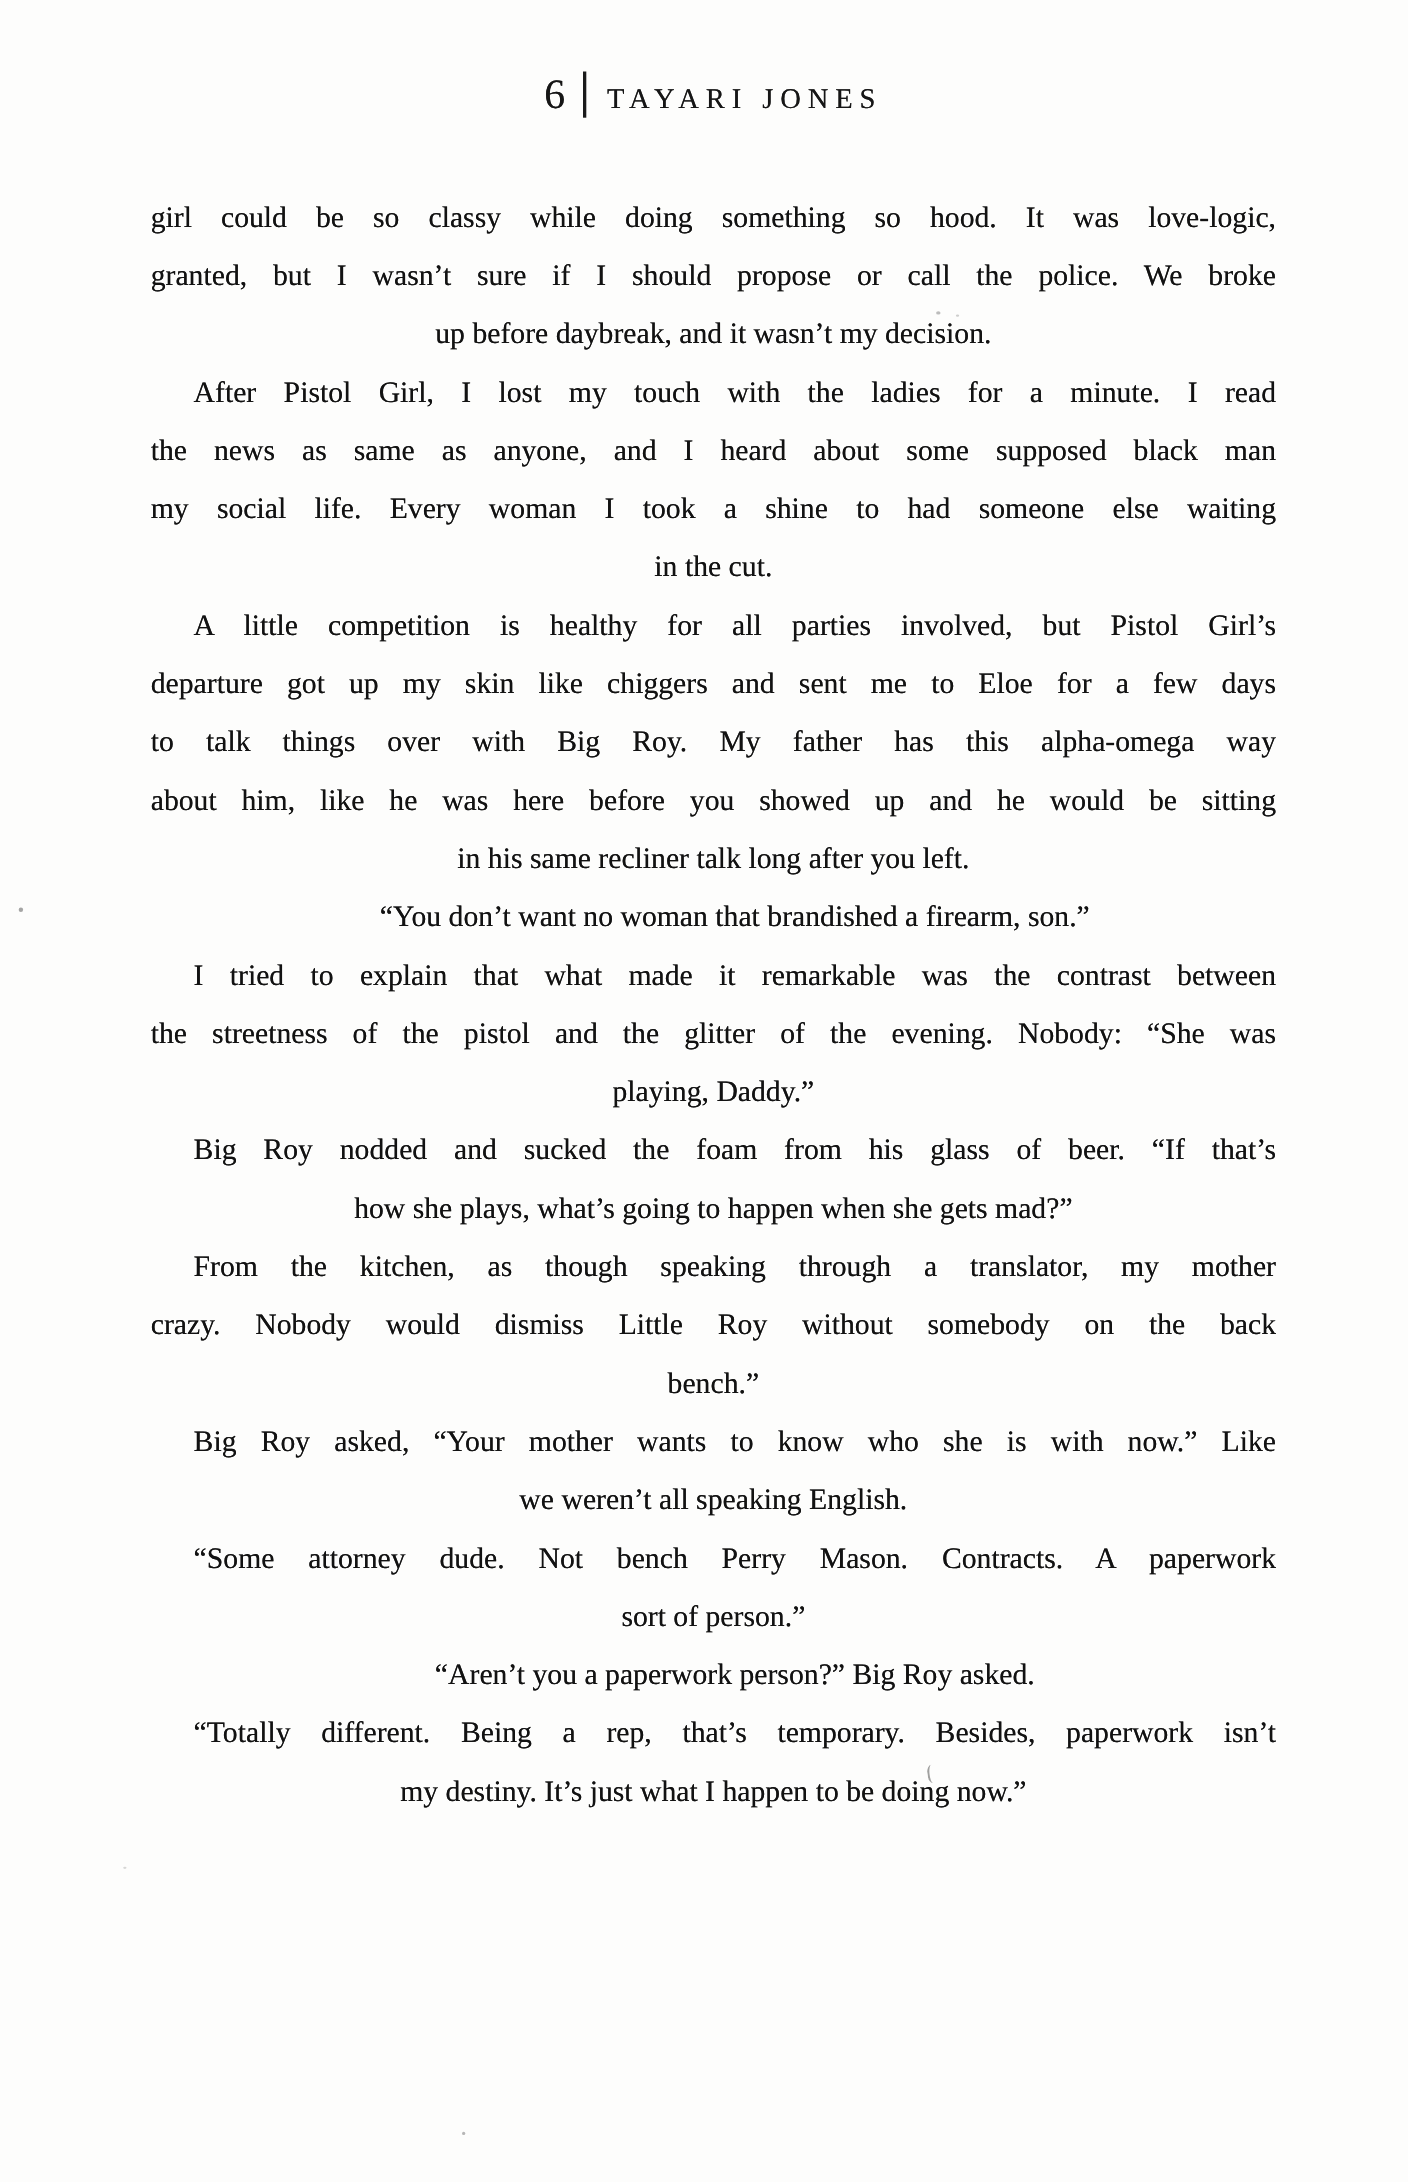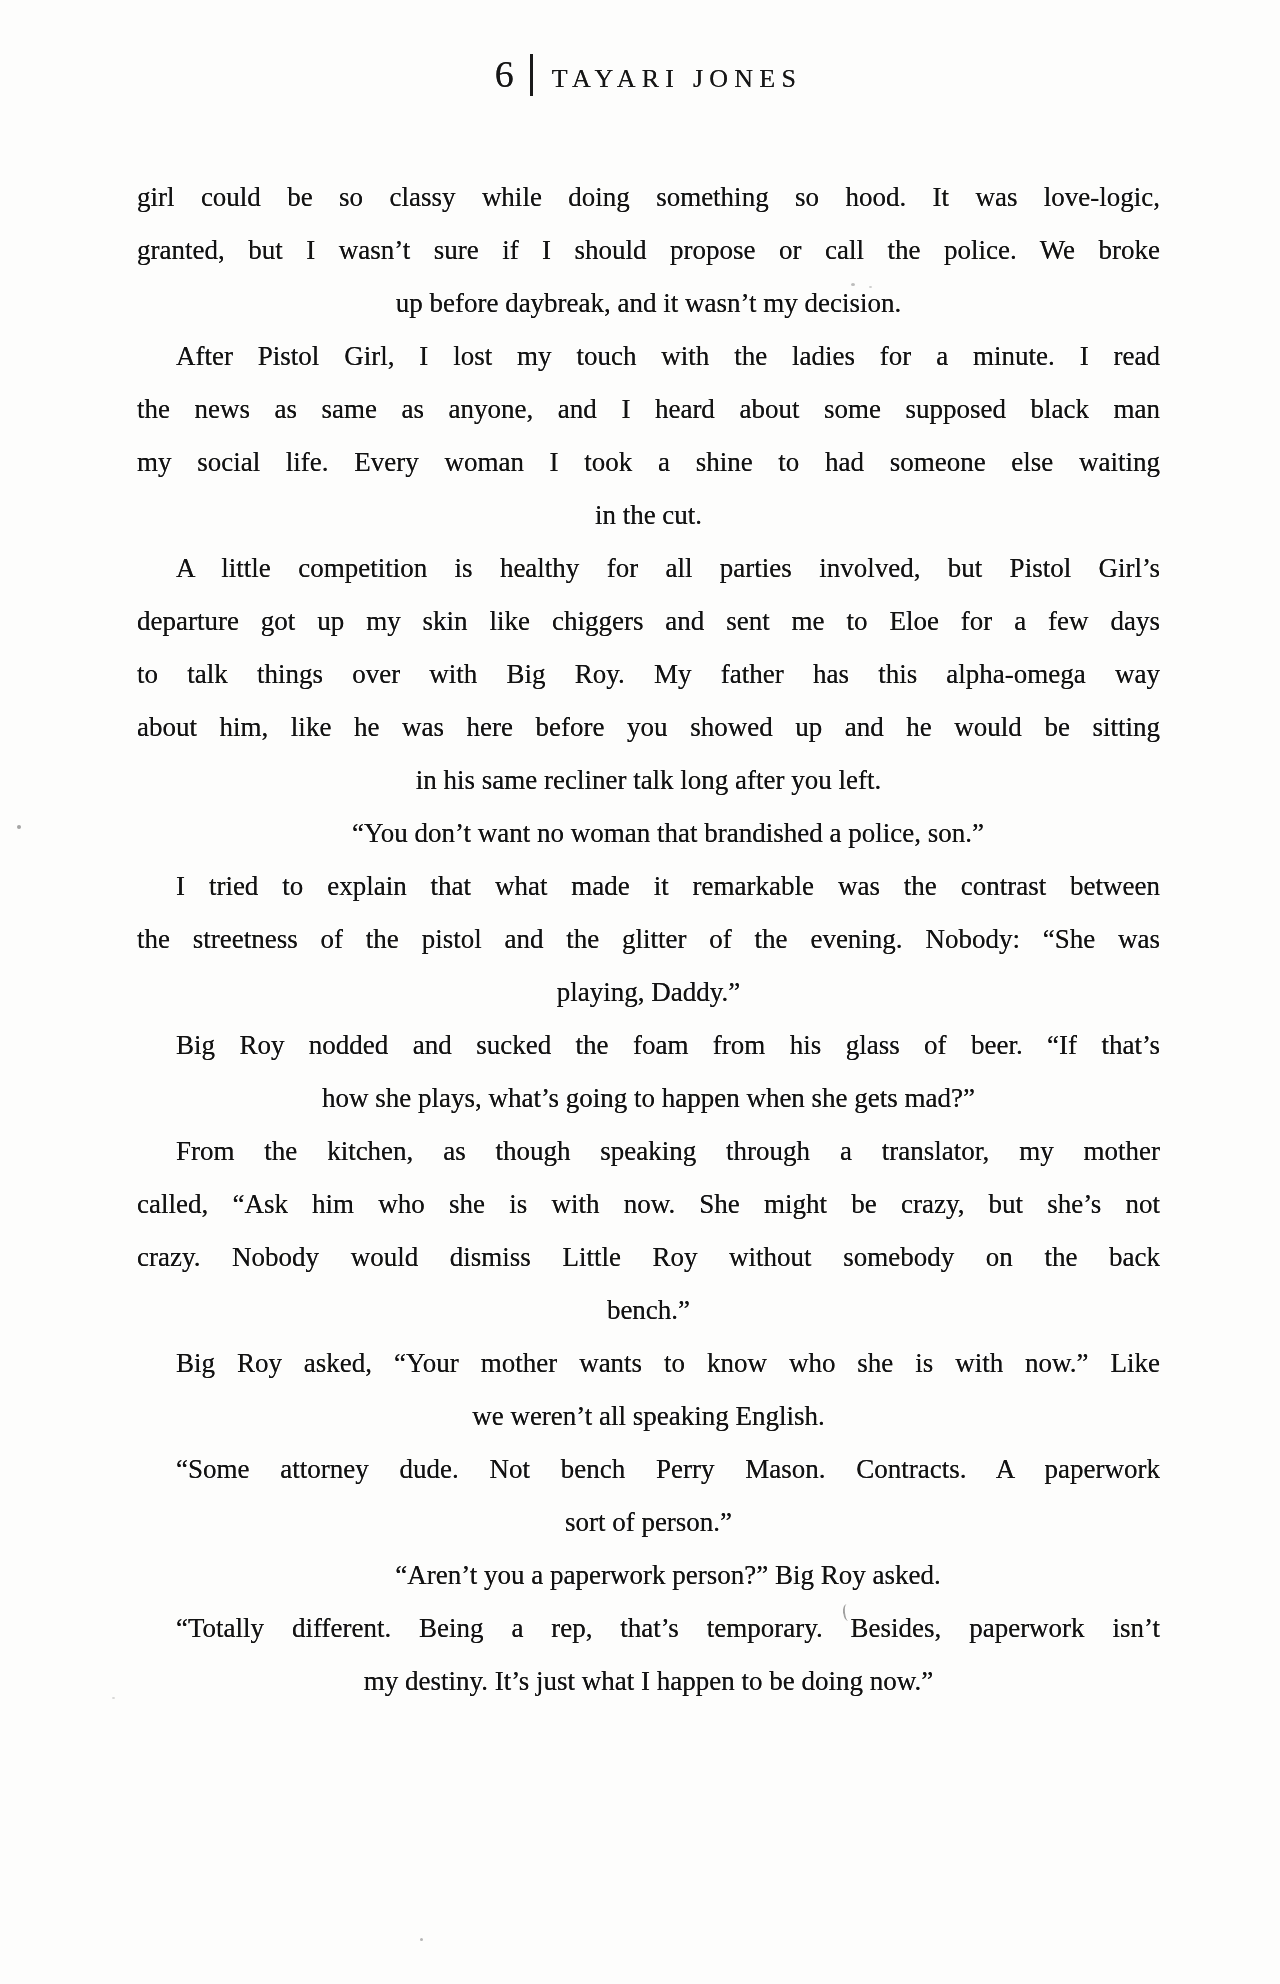--- a/index.html
+++ b/index.html
@@ -7,21 +7,21 @@
     width:1280px;height:1984px;
     background:#fdfdfc;
     font-family:"Liberation Serif","DejaVu Serif",serif;
     color:#121212;
     position:relative;
     overflow:hidden;
   }
   .sheet{position:absolute;inset:0;}
   header{
     position:absolute;
-    left:137px;width:1023px;top:52px;
+    left:137px;width:1023px;top:64px;
     text-align:center;
     white-space:nowrap;
     color:#161616;
     text-shadow:0 0 0.4px rgba(10,10,10,0.75);
   }
   .pgnum{
     font-size:38px;
     letter-spacing:1px;
     vertical-align:baseline;
   }
@@ -97,34 +97,33 @@
         <div class="line">in the cut.</div>
       </div>
       <div>
         <div class="line just ind">A little competition is healthy for all parties involved, but Pistol Girl’s</div>
         <div class="line just">departure got up my skin like chiggers and sent me to Eloe for a few days</div>
         <div class="line just">to talk things over with Big Roy. My father has this alpha-omega way</div>
         <div class="line just">about him, like he was here before you showed up and he would be sitting</div>
         <div class="line">in his same recliner talk long after you left.</div>
       </div>
       <div>
-        <div class="line ind">“You don’t want no woman that brandished a police, son.”</div>
+        <div class="line ind">“You don’t want no woman that brandished a firearm, son.”</div>
       </div>
       <div>
         <div class="line just ind">I tried to explain that what made it remarkable was the contrast between</div>
         <div class="line just">the streetness of the pistol and the glitter of the evening. Nobody: “She was</div>
         <div class="line">playing, Daddy.”</div>
       </div>
       <div>
         <div class="line just ind">Big Roy nodded and sucked the foam from his glass of beer. “If that’s</div>
         <div class="line">how she plays, what’s going to happen when she gets mad?”</div>
       </div>
       <div>
         <div class="line just ind">From the kitchen, as though speaking through a translator, my mother</div>
-        <div class="line just">called, “Ask him who she is with now. She might be crazy, but she’s not</div>
         <div class="line just">crazy. Nobody would dismiss Little Roy without somebody on the back</div>
         <div class="line">bench.”</div>
       </div>
       <div>
         <div class="line just ind">Big Roy asked, “Your mother wants to know who she is with now.” Like</div>
         <div class="line">we weren’t all speaking English.</div>
       </div>
       <div>
         <div class="line just ind">“Some attorney dude. Not bench Perry Mason. Contracts. A paperwork</div>
         <div class="line">sort of person.”</div>

